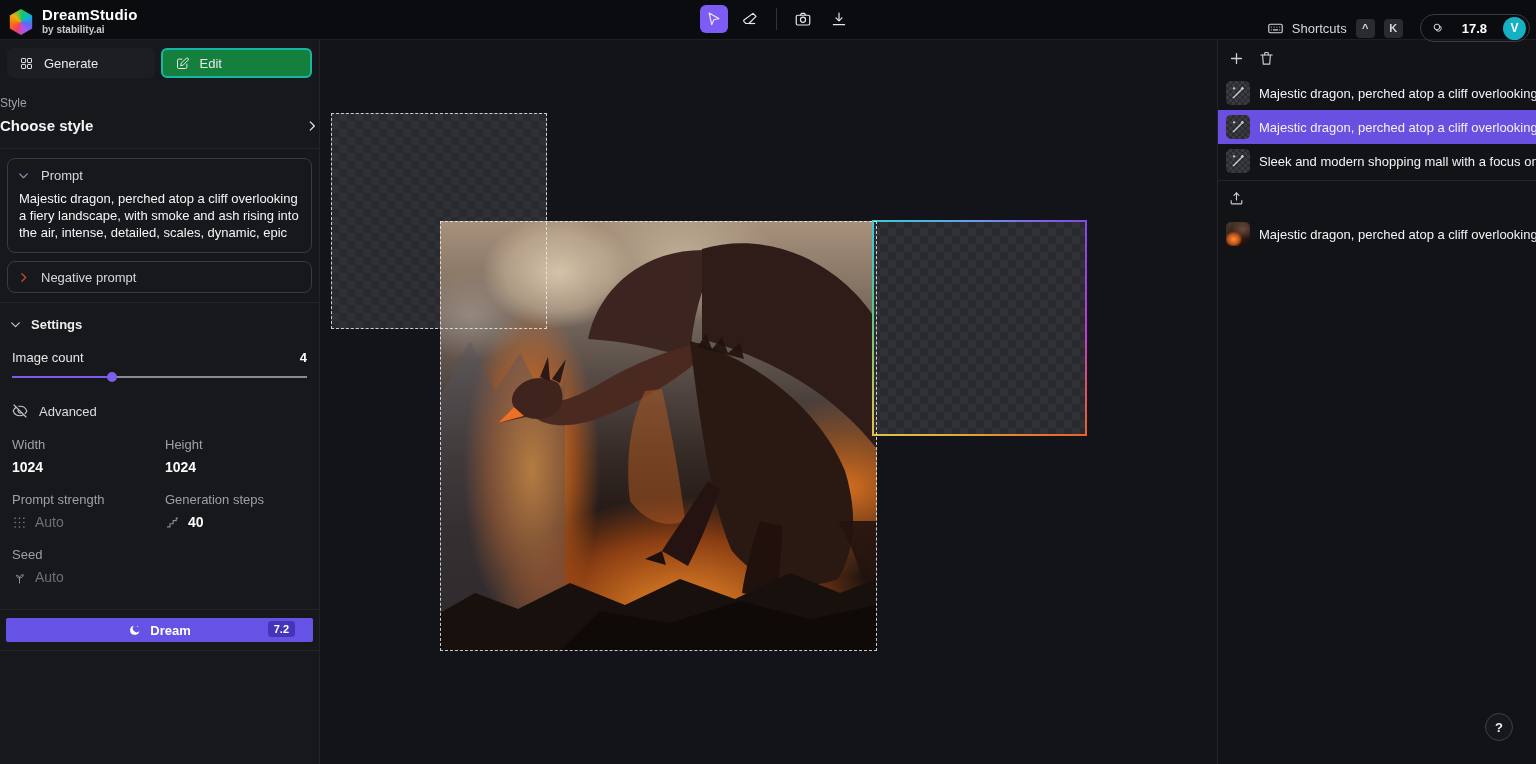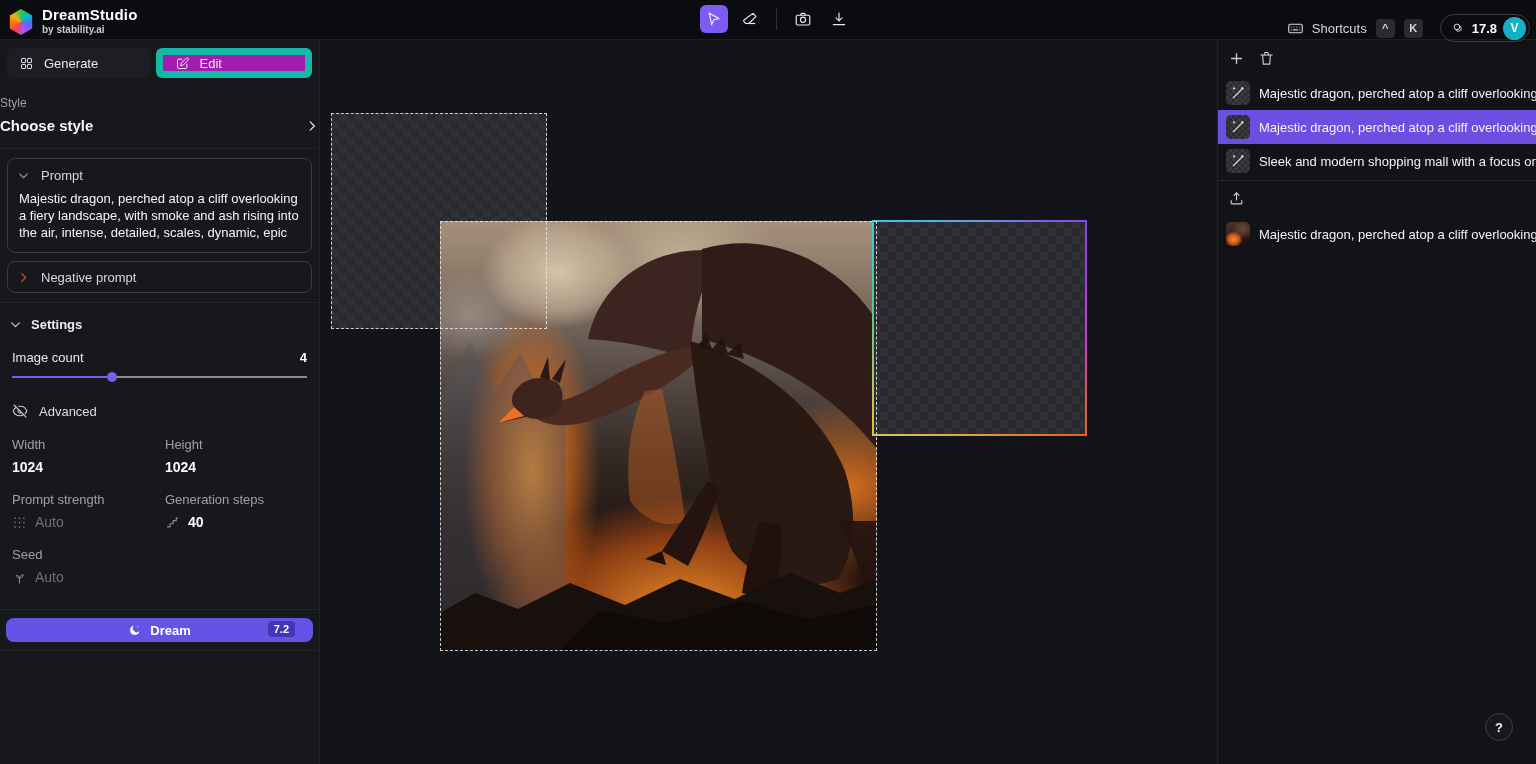--- a/index.html
+++ b/index.html
@@ -20,36 +20,36 @@
   .tool { width:28px; height:28px; border:none; background:transparent; border-radius:6px;
           display:flex; align-items:center; justify-content:center; color:#e6e7ea; cursor:pointer; }
   .tool.active { background:#7d5cf6; }
   .tool svg { width:18px; height:18px; }
   .tool-divider { width:1px; height:22px; background:#33343a; margin:0 4px; }
   .topbar-right { position:absolute; right:6px; top:0; height:56px; display:flex; align-items:center; gap:9px; }
   .shortcuts { display:flex; align-items:center; gap:8px; color:#d6d7da; font-size:13px; cursor:pointer; }
   .shortcuts svg { width:17px; height:17px; }
   .key-badge { display:inline-flex; align-items:center; justify-content:center; width:19px; height:19px;
                background:#2a2b31; border-radius:4px; font-size:11px; color:#d6d7da; font-weight:bold; }
-  .credits-pill { display:flex; align-items:center; gap:6px; height:28px; border:1px solid #3a3b42;
+  .credits-pill { display:flex; align-items:center; gap:16px; height:28px; border:1px solid #3a3b42;
                   border-radius:15px; padding:0 3px 0 10px; margin-left:8px; cursor:pointer; }
   .credits-pill svg { width:15px; height:15px; color:#d6d7da; }
   .credits-amount { font-size:13px; font-weight:bold; color:#fff; }
   .avatar { width:23px; height:23px; border-radius:50%; background:#16b0c4; color:#fff;
             display:flex; align-items:center; justify-content:center; font-size:12px; font-weight:bold; }
 
   
   .left-panel { position:absolute; top:40px; left:0; width:320px; height:724px;
                 background:#17181c; border-right:1px solid #232429; z-index:20; }
   .tabs-row { display:flex; gap:6px; padding:8px 7px; }
   .mode-tab { flex:1; height:30px; border:none; border-radius:6px; background:#1d1e23; color:#e8e9eb;
               font-size:13px; display:flex; align-items:center; gap:10px; padding:0 12px;
               font-family:inherit; cursor:pointer; }
   .mode-tab svg { width:15px; height:15px; }
-  .mode-tab.active { background:#a21caf; border:7px solid #14b8a6; }
+  .mode-tab.active { background:#15803d; border:2px solid #14b8a6; }
   .style-row { padding:10px 0 14px; border-bottom:1px solid #232429; }
   .section-sub-label { font-size:12px; color:#9ea0a6; margin-bottom:7px; }
   .style-value-row { display:flex; justify-content:space-between; align-items:center;
                      font-size:15px; font-weight:bold; color:#f4f5f7; cursor:pointer; }
   .style-value-row svg { width:14px; height:14px; color:#e2e3e6; }
   .prompt-wrap { padding:9px 7px; border-bottom:1px solid #232429; display:flex; flex-direction:column; gap:8px; }
   .prompt-box { border:1px solid #3a3b42; border-radius:8px; padding:9px 7px 11px; cursor:text; }
   .prompt-header { display:flex; align-items:center; gap:11px; font-size:13px; color:#d6d7db; padding:0 2px 7px; }
   .prompt-header svg { width:13px; height:13px; color:#8e8bb0; }
   .prompt-text { font-size:13px; line-height:17px; font-weight:500; color:#f4f5f7; padding:0 4px; }
@@ -67,21 +67,21 @@
   .slider-fill { position:absolute; left:0; top:4.5px; height:2.5px; background:#7c5ce8; }
   .slider-thumb { position:absolute; top:1px; width:10px; height:10px; border-radius:50%; background:#7c5ce8; }
   .advanced-row { display:flex; align-items:center; gap:11px; padding:10px 12px 16px; font-size:13px; color:#dcdde0; cursor:pointer; }
   .advanced-row svg { width:16px; height:16px; color:#c9cacd; }
   .params-grid { display:grid; grid-template-columns:153px 1fr; row-gap:17px; padding:2px 12px 22px; }
   .param-label { font-size:13px; color:#9ea0a6; margin-bottom:7px; }
   .param-value { font-size:14px; font-weight:bold; color:#fbfbfc; display:flex; align-items:center; gap:8px; }
   .param-value svg { width:15px; height:15px; color:#8c8d93; }
   .param-value .muted { color:#6f7076; font-weight:normal; font-size:14px; }
   .dream-wrap { padding:8px 6px; border-bottom:1px solid #232429; }
-  .dream-button { position:relative; width:100%; height:24px; border:none; border-radius:8px; background:#6453e4;
+  .dream-button { position:relative; width:100%; height:24px; border:none; border-radius:2px; background:#6453e4;
                   color:#fff; font-size:13px; font-weight:bold; font-family:inherit; display:flex; align-items:center;
                   justify-content:center; gap:8px; cursor:pointer; }
   .dream-button svg { width:14px; height:14px; }
   .dream-cost { position:absolute; right:18px; top:3px; background:#4434b8; border-radius:4px;
                 font-size:11px; font-weight:bold; padding:2px 6px; }
 
   
   .canvas { position:absolute; top:40px; left:320px; width:897px; height:724px; background:#131419; }
   .checker { background-image:repeating-conic-gradient(#303136 0% 25%, #282a2e 0% 50%); background-size:16px 16px; }
   .checker-region { position:absolute; left:11px; top:73px; width:216px; height:216px; z-index:1; }

